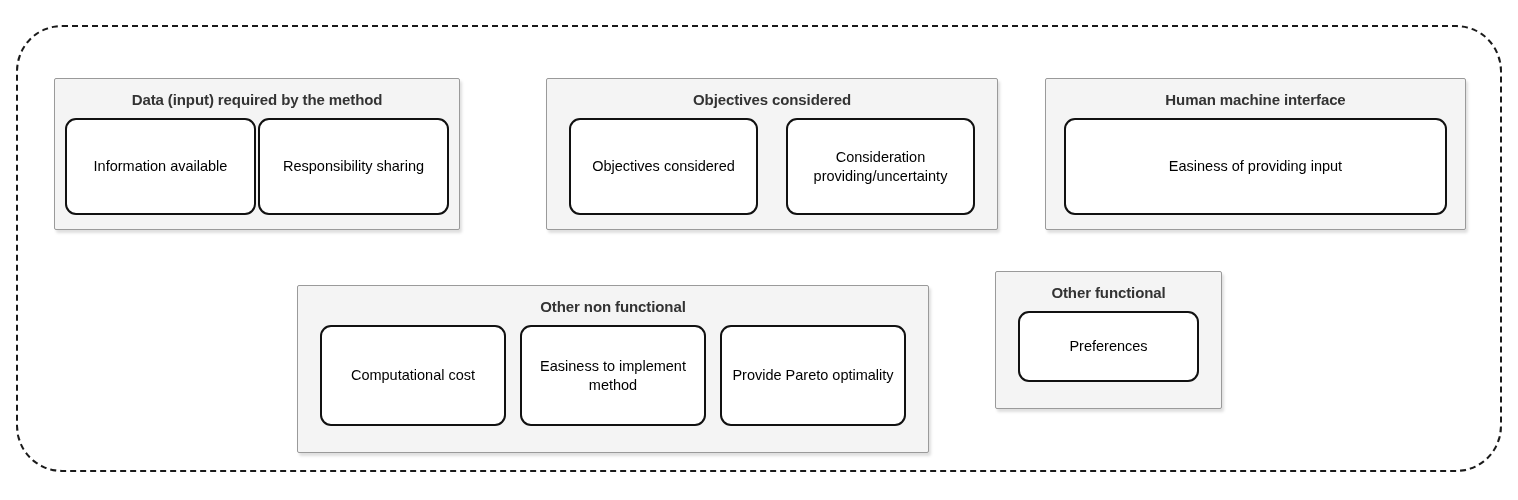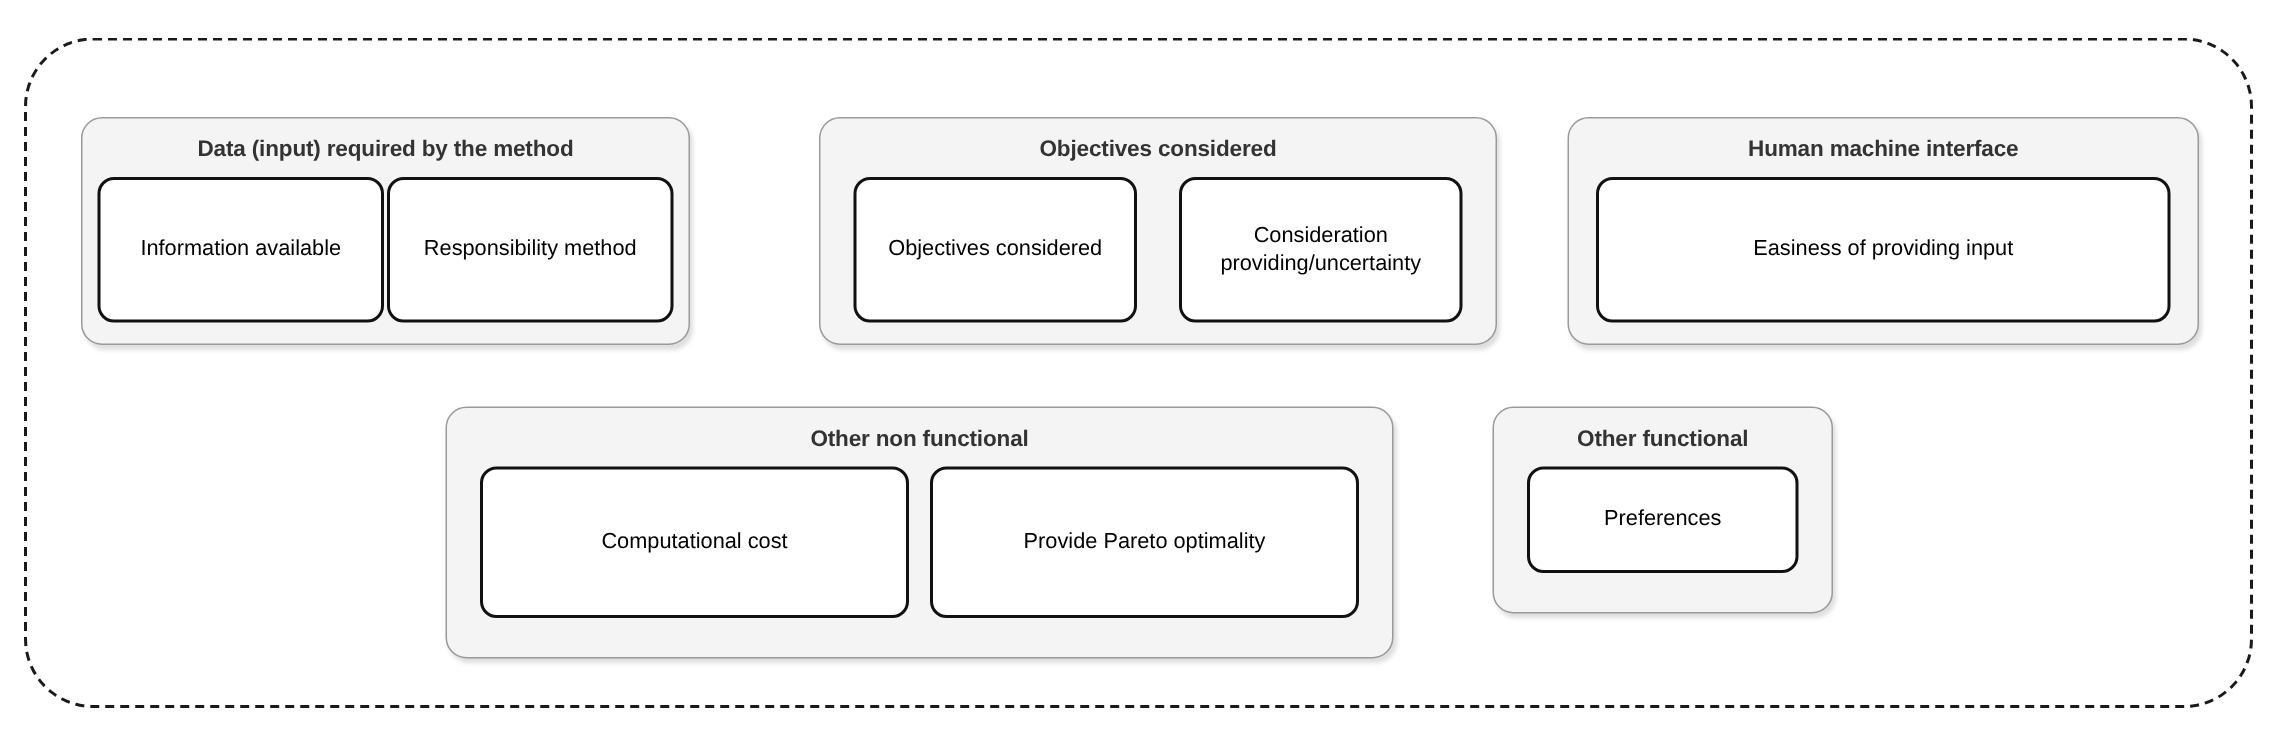--- a/index.html
+++ b/index.html
@@ -32,21 +32,21 @@
     border-radius: 46px;
     background: transparent;
   }
 
   
   .group {
     position: absolute;
     box-sizing: border-box;
     background: #f4f4f4;
     border: 1.5px solid #9a9a9a;
-    border-radius: 14px;
+    border-radius: 2px;
     box-shadow: 2px 3px 3px rgba(0,0,0,0.13);
     text-decoration: underline;
   }
   .group-title {
     position: absolute;
     left: 0;
     right: 0;
     top: 12px;
     text-align: center;
     font-size: 15px;
@@ -84,41 +84,41 @@
     line-height: 1.28;
     color: #000000;
     padding: 4px 6px;
     flex: 1 1 0;
   }
 
   
   #group-data-input   { left: 54px;   top: 78px;  width: 406px; height: 152px; }
   #group-objectives   { left: 546px;  top: 78px;  width: 452px; height: 152px; }
   #group-hmi          { left: 1045px; top: 78px;  width: 421px; height: 152px; }
-  #group-other-nonfun { left: 297px;  top: 271px; width: 632px; height: 168px; }
+  #group-other-nonfun { left: 297px;  top: 285px; width: 632px; height: 168px; }
   #group-other-fun    { left: 995px;  top: 271px; width: 227px; height: 138px; }
 
   #group-data-input .cards  { gap: 2px; padding-left: 10px; padding-right: 10px; }
   #group-objectives .cards  { gap: 28px; padding-left: 22px; padding-right: 22px; }
   #group-hmi .cards         { gap: 4px; padding-left: 18px; padding-right: 18px; }
   #group-other-nonfun .cards{ gap: 14px; padding-left: 22px; padding-right: 22px; padding-bottom: 26px; }
   #group-other-fun .cards   { gap: 0;    padding-left: 22px; padding-right: 22px; padding-bottom: 26px; }
 </style>
 </head>
 <body>
 
 <div id="canvas">
 
   <div class="outer-dashed"></div>
 
   <div class="group" id="group-data-input">
     <div class="group-title">Data (input) required by the method</div>
     <div class="cards">
       <div class="card">Information available</div>
-      <div class="card">Responsibility method</div>
+      <div class="card">Responsibility sharing</div>
     </div>
   </div>
 
   <div class="group" id="group-objectives">
     <div class="group-title">Objectives considered</div>
     <div class="cards">
       <div class="card">Objectives considered</div>
       <div class="card">Consideration providing/uncertainty</div>
     </div>
   </div>
@@ -127,20 +127,21 @@
     <div class="group-title">Human machine interface</div>
     <div class="cards">
       <div class="card">Easiness of providing input</div>
     </div>
   </div>
 
   <div class="group" id="group-other-nonfun">
     <div class="group-title">Other non functional</div>
     <div class="cards">
       <div class="card">Computational cost</div>
+      <div class="card">Easiness to implement method</div>
       <div class="card">Provide Pareto optimality</div>
     </div>
   </div>
 
   <div class="group" id="group-other-fun">
     <div class="group-title">Other functional</div>
     <div class="cards">
       <div class="card">Preferences</div>
     </div>
   </div>

